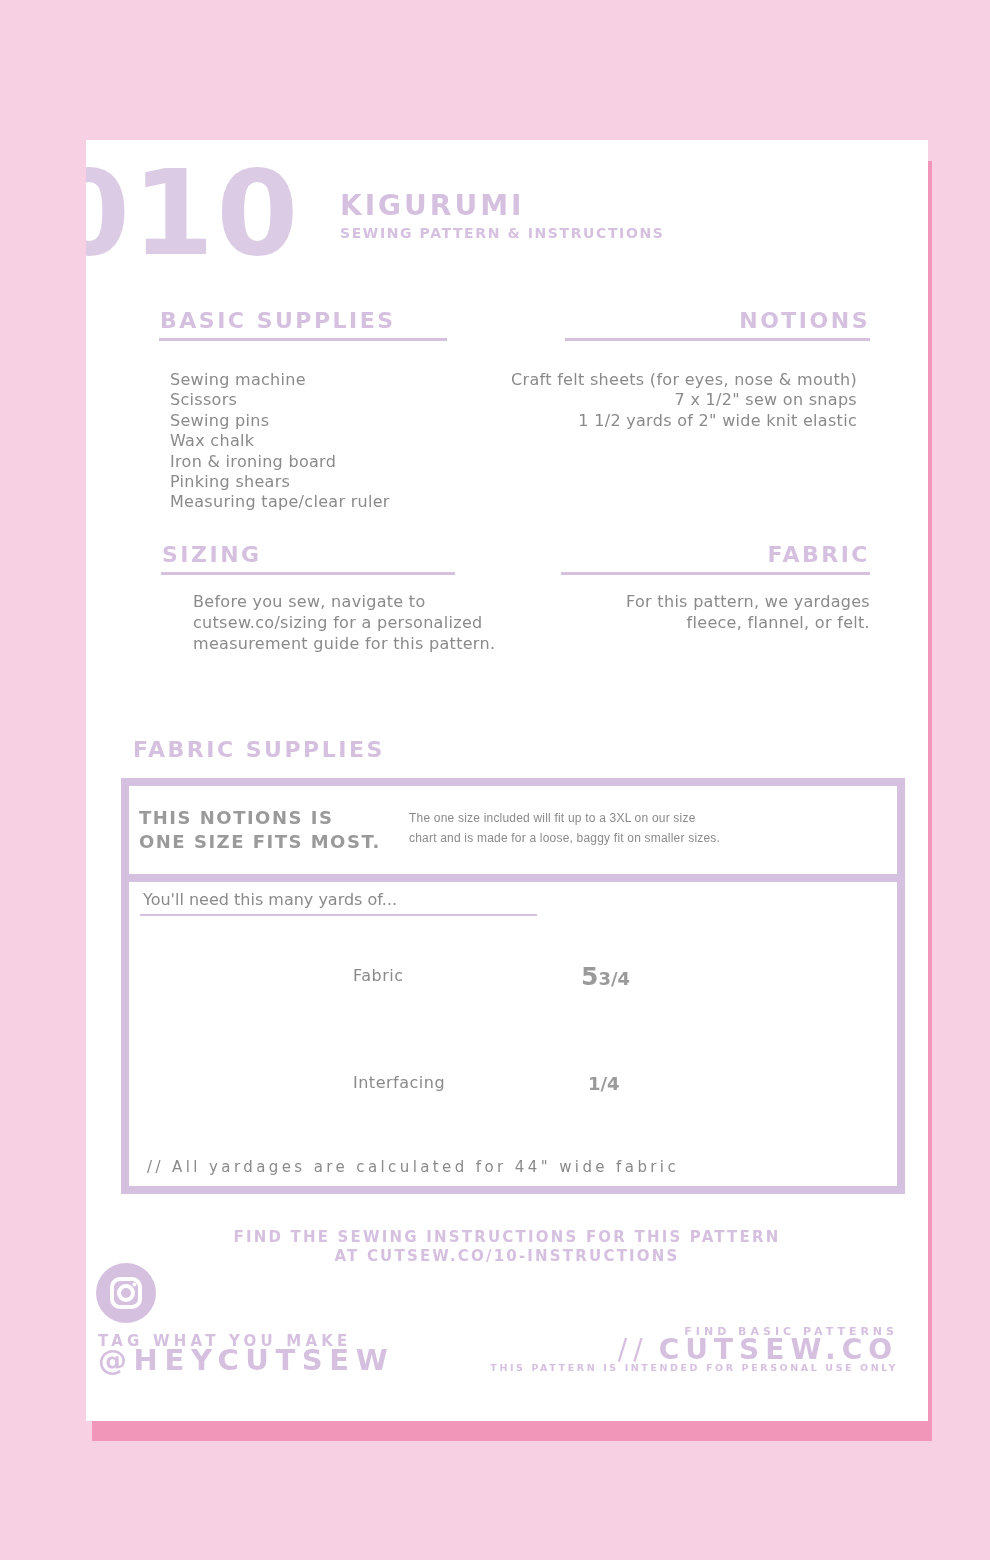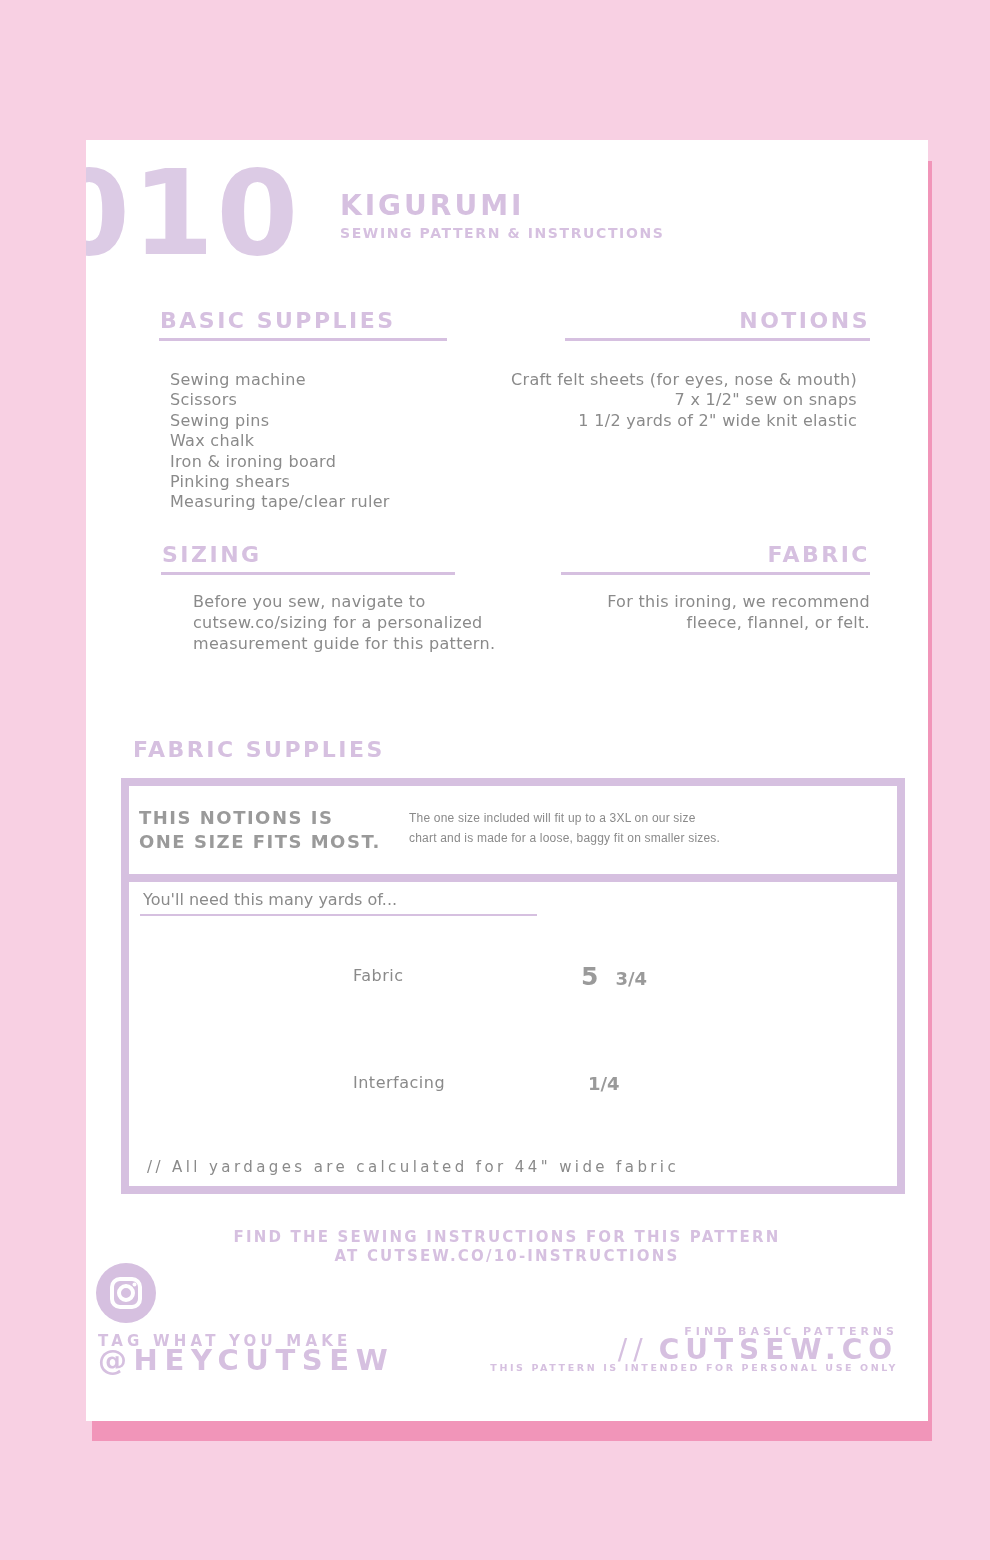--- a/index.html
+++ b/index.html
@@ -67,21 +67,21 @@
       font-family: "DejaVu Sans", sans-serif; font-size: 16px; color: #8a8a8a;
     }
     .need-rule { left: 11px; top: 128px; width: 397px; height: 2px; background: #d6c0e0; }
     .yard-label {
       font-family: "DejaVu Sans", sans-serif; font-size: 16px; color: #8a8a8a; letter-spacing: 0.5px;
     }
     .yard-val {
       font-family: "DejaVu Sans", sans-serif; font-weight: bold; color: #9a9a9a;
     }
     .yard-val .whole { font-size: 25px; }
-    .yard-val .frac { font-size: 18px; margin-left: 17px; }
+    .yard-val .frac { font-size: 18px; margin-left: 0; }
     .footnote {
       left: 18px; top: 372px;
       font-family: "DejaVu Sans", sans-serif; font-size: 15px;
       letter-spacing: 3.4px; color: #8a8a8a;
     }
     .find-instr {
       left: 0; width: 842px; text-align: center;
       font-family: "DejaVu Sans", sans-serif; font-weight: bold;
       font-size: 15px; line-height: 19px; letter-spacing: 2.2px; color: #d6c0e0;
     }
@@ -151,21 +151,21 @@
   <div class="abs rule" style="left:75px; top:432px; width:294px;"></div>
   <div class="abs body-text" style="left:77px; top:451px; line-height:21px;margin-left:30px;">
     <div>Before you sew, navigate to</div>
     <div>cutsew.co/sizing for a personalized</div>
     <div>measurement guide for this pattern.</div>
   </div>
 
   <div class="abs h2 right" style="right:58px; top:404px;">FABRIC</div>
   <div class="abs rule" style="left:475px; top:432px; width:309px;"></div>
   <div class="abs body-text right" style="right:58px; top:451px; width:400px; line-height:21px;">
-    <div>For this ironing, we recommend</div>
+    <div>For this pattern, we yardages</div>
     <div>fleece, flannel, or felt.</div>
   </div>
 
   <div class="abs h2" style="left:47px; top:599px;">FABRIC SUPPLIES</div>
 
   <div class="abs box">
     <div class="abs one-size">
       <div>THIS NOTIONS IS</div>
       <div>ONE SIZE FITS MOST.</div>
     </div>

